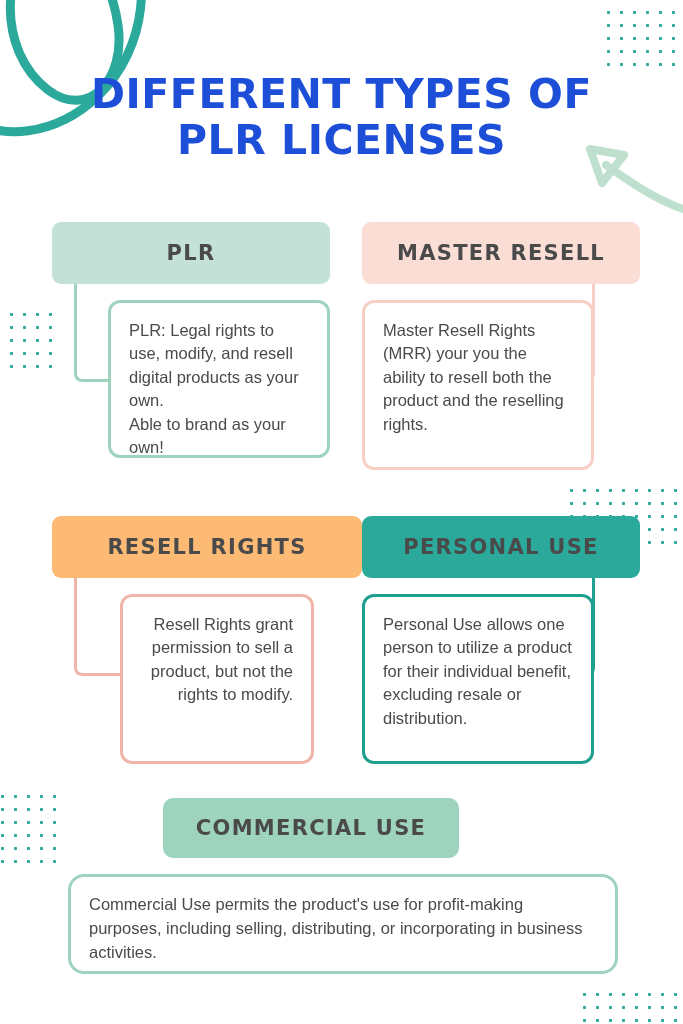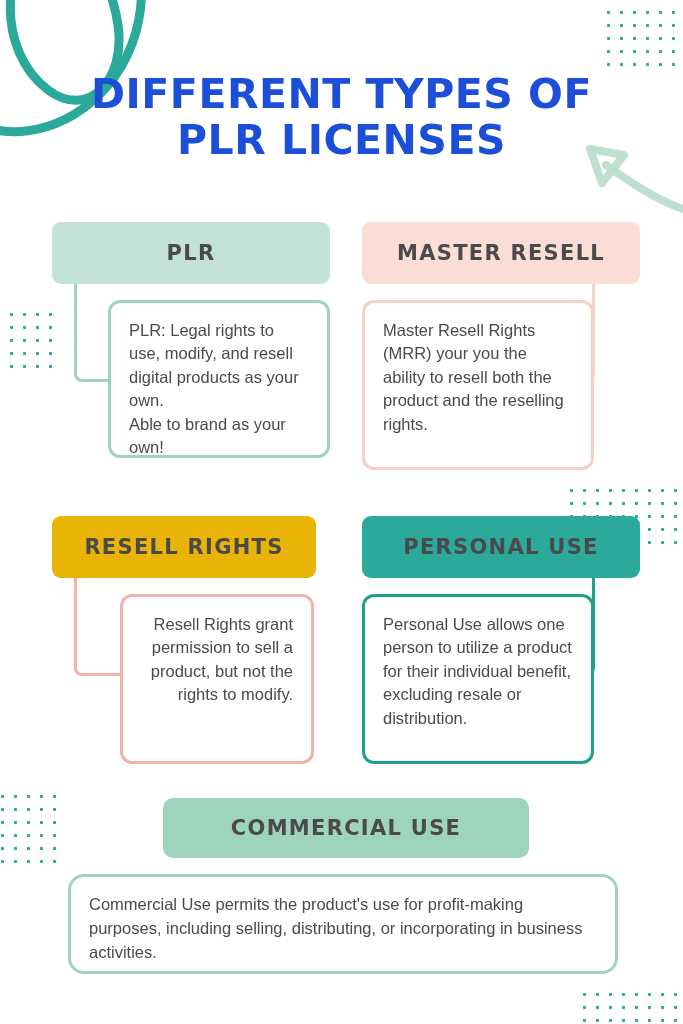--- a/index.html
+++ b/index.html
@@ -174,34 +174,34 @@
   <div class="card">
     <div class="connector right" style="left:531px; top:274px; width:64px; height:108px; border-color:#F7CFC4;"></div>
     <div class="card-header" style="left:362px; top:222px; width:278px; height:62px; background:#FADDD5;">
       <span>MASTER RESELL</span>
     </div>
     <div class="card-body" style="left:362px; top:300px; width:232px; height:170px; border-color:#F7CFC4;">Master Resell Rights (MRR) your you the ability to resell both the product and the reselling rights.</div>
   </div>
 
   <div class="card">
     <div class="connector left" style="left:74px; top:568px; width:64px; height:108px; border-color:#F0B5A8;"></div>
-    <div class="card-header" style="left:52px; top:516px; width:264px; height:62px; background:#eab308;">
+    <div class="card-header" style="left:52px; top:516px; width:310px; height:62px; background:#fdba74;">
       <span>RESELL RIGHTS</span>
     </div>
     <div class="card-body" style="left:120px; top:594px; width:194px; height:170px; border-color:#F0B5A8;text-align:right;">Resell Rights grant permission to sell a product, but not the rights to modify.</div>
   </div>
 
   <div class="card">
     <div class="connector right" style="left:531px; top:568px; width:64px; height:108px; border-color:#1FA08F;"></div>
     <div class="card-header" style="left:362px; top:516px; width:278px; height:62px; background:#2BA99B;">
       <span>PERSONAL USE</span>
     </div>
     <div class="card-body" style="left:362px; top:594px; width:232px; height:170px; border-color:#1FA08F;">Personal Use allows one person to utilize a product for their individual benefit, excluding resale or distribution.</div>
   </div>
 
   <div class="card">
-    <div class="wide-header" style="left:163px; top:798px; width:366px; height:60px; background:#9ED3BE;">
+    <div class="wide-header" style="left:163px; top:798px; width:296px; height:60px; background:#9ED3BE;">
       <span>COMMERCIAL USE</span>
     </div>
     <div class="wide-body" style="left:68px; top:874px; width:550px; height:100px; border-color:#9ED3BE;">Commercial Use permits the product's use for profit-making purposes, including selling, distributing, or incorporating in business activities.</div>
   </div>
 
 </div>
 
 </body></html>

